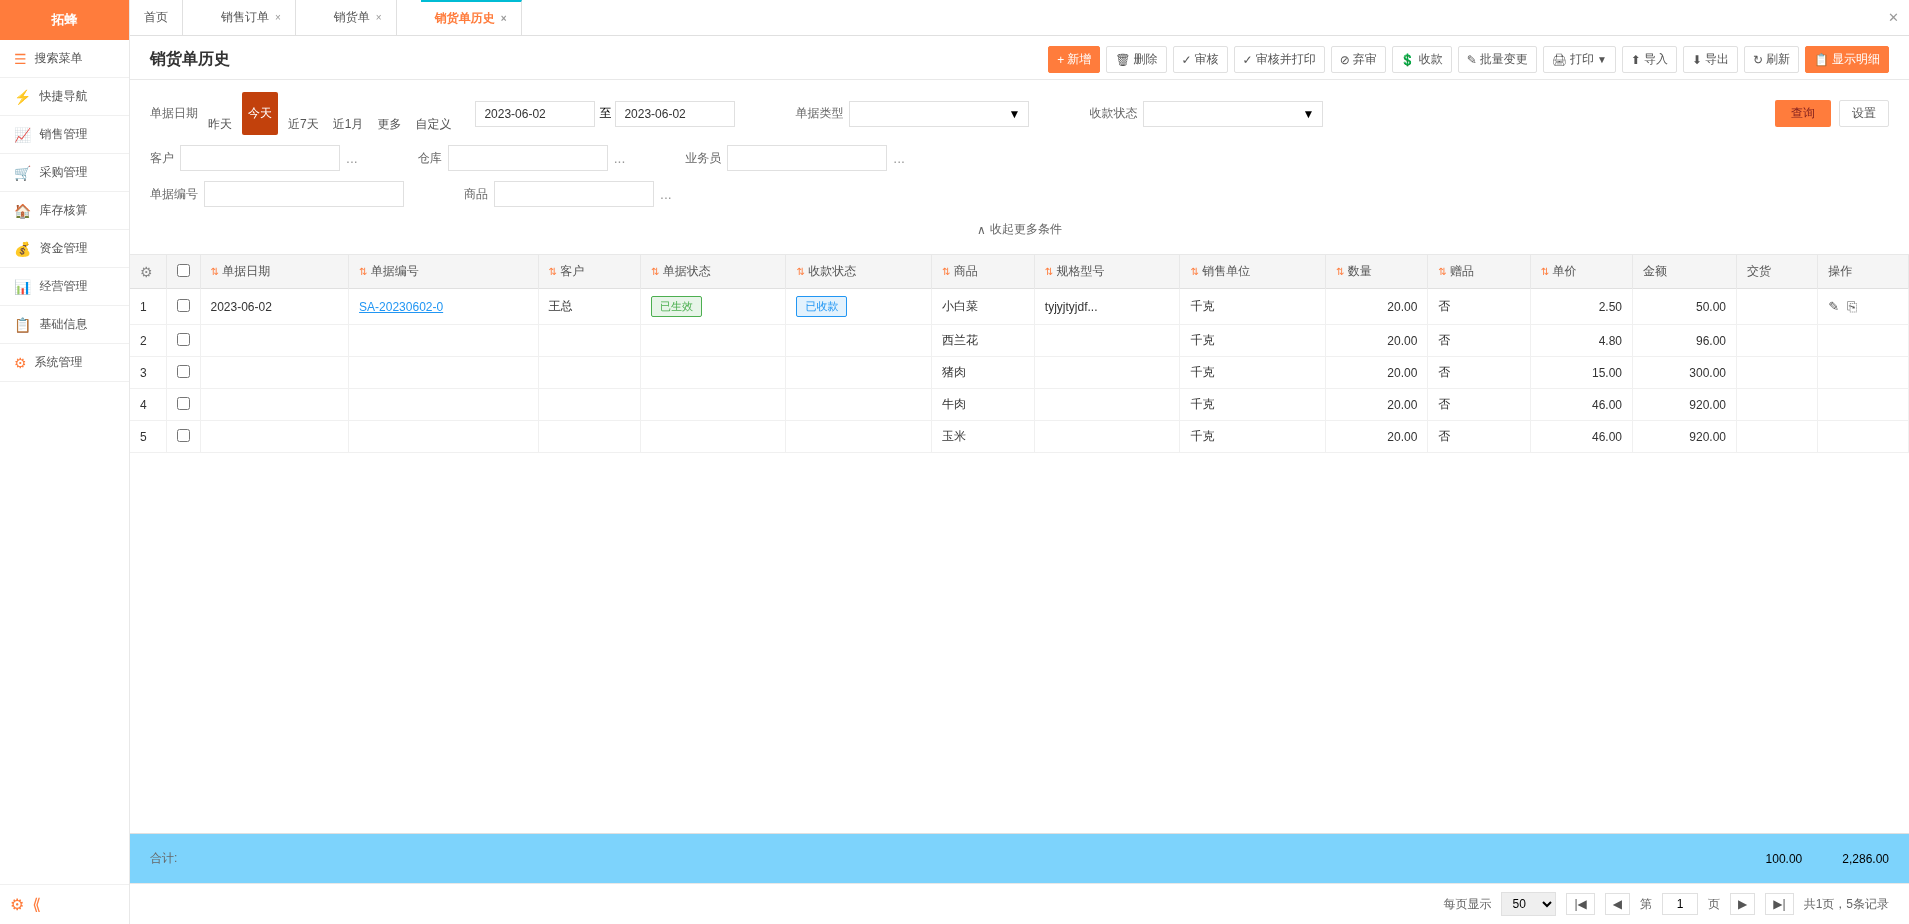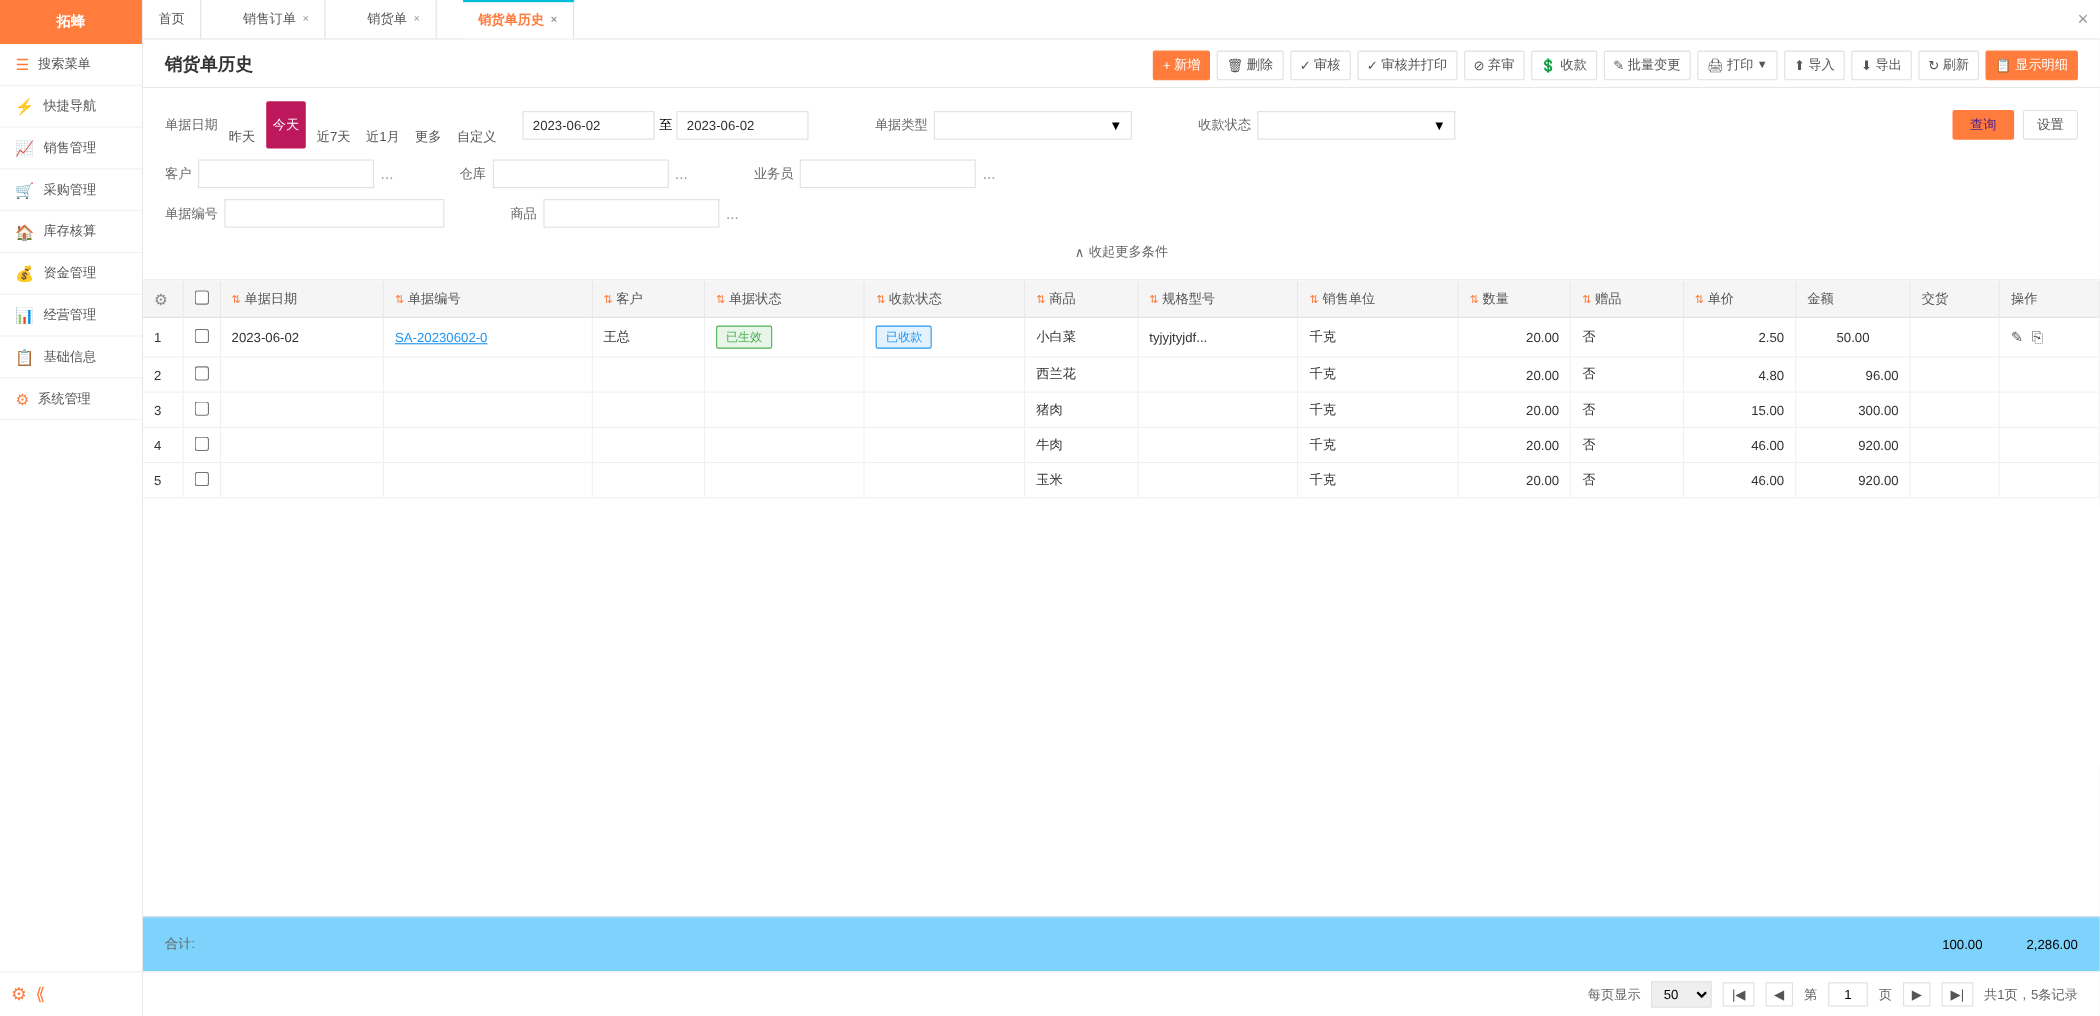--- a/index.html
+++ b/index.html
@@ -167,21 +167,21 @@
       align-items: flex-end;
       gap: 6px;
     }
     .date-shortcut {
       cursor: pointer;
       color: #555;
       padding: 2px 4px;
       font-size: 12px;
     }
     .date-shortcut.active {
-      background: #be185d;
+      background: #c2410c;
       color: #fff;
       border-radius: 2px;
       padding: 13px 6px;
     }
     .filter-select {
       border: 1px solid #e0e0e0;
       padding: 4px 8px;
       font-size: 12px;
       min-width: 160px;
       height: 26px;
@@ -201,21 +201,21 @@
       padding: 4px 0;
       justify-content: center;
     }
     .filter-actions {
       display: flex;
       gap: 8px;
       margin-left: auto;
     }
     .btn-query {
       background: #ff7c3c;
-      color: #4c1d95;
+      color: #7f1d1d;
       border: none;
       padding: 4px 16px;
       cursor: pointer;
       font-size: 12px;
       border-radius: 2px;
     }
     .btn-setting {
       background: #fff;
       color: #555;
       border: 1px solid #e0e0e0;
@@ -588,21 +588,21 @@
               <td><span class="link-text">SA-20230602-0</span></td>
               <td>王总</td>
               <td><span class="status-badge status-effective">已生效</span></td>
               <td><span class="status-badge status-collected">已收款</span></td>
               <td>小白菜</td>
               <td>tyjyjtyjdf...</td>
               <td>千克</td>
               <td style="text-align:right;">20.00</td>
               <td>否</td>
               <td style="text-align:right;">2.50</td>
-              <td style="text-align:center;">50.00</td>
+              <td style="text-align:right;">50.00</td>
               <td></td>
               <td>
                 <div class="action-icons">
                   <span class="action-icon">✎</span>
                   <span class="action-icon">⎘</span>
                 </div>
               </td>
             </tr>
             <tr>
               <td>2</td>

